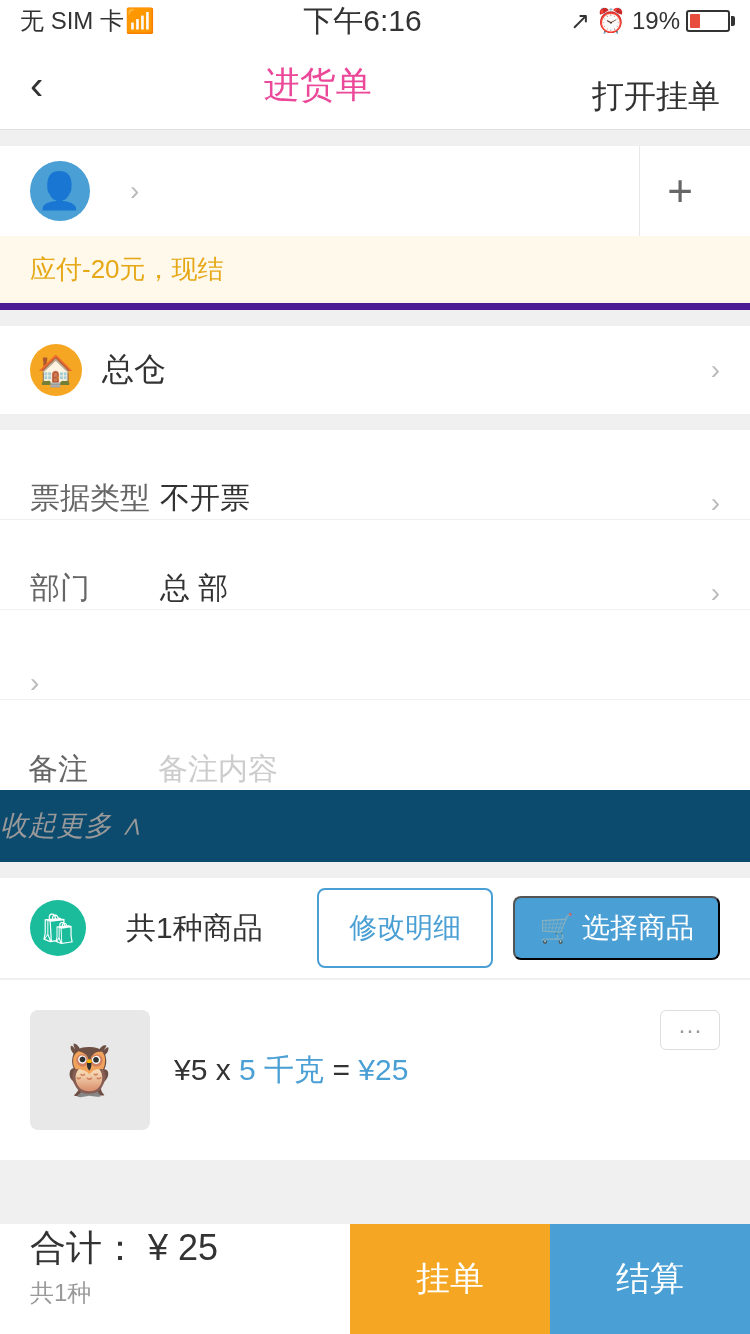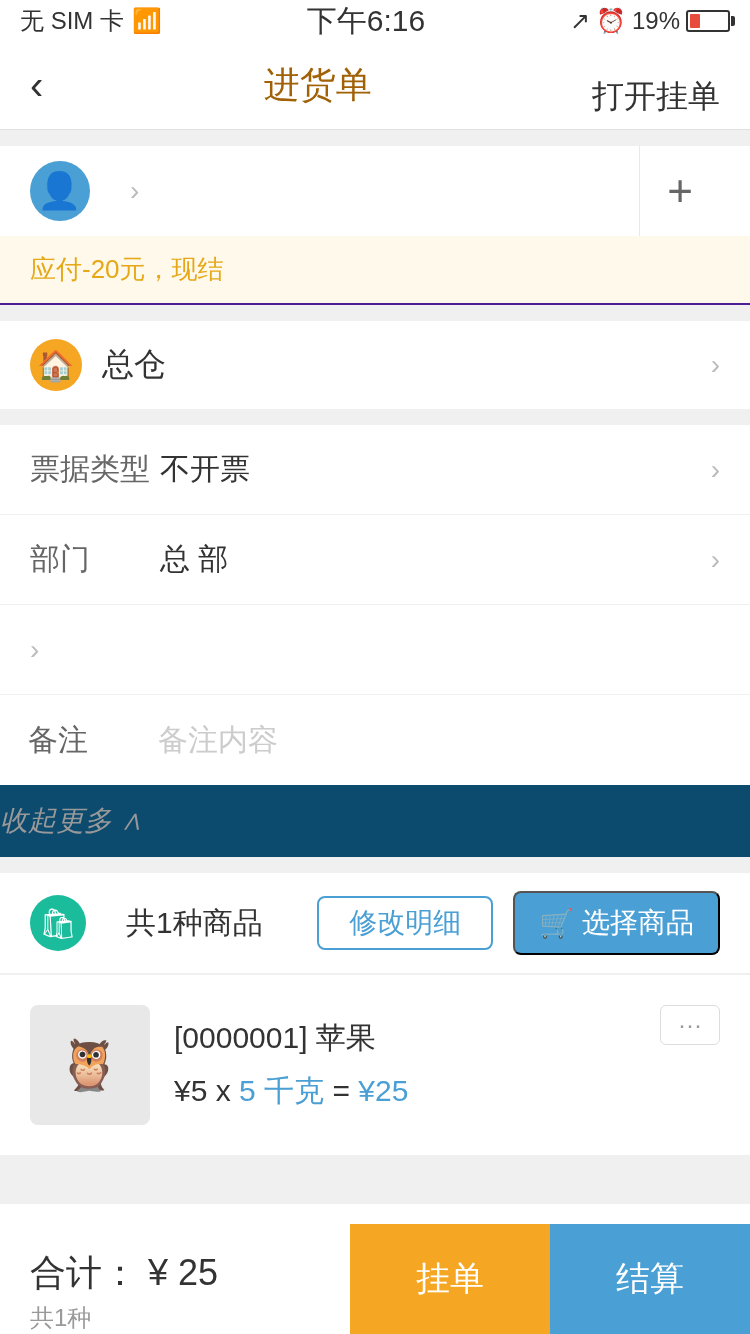--- a/index.html
+++ b/index.html
@@ -18,21 +18,21 @@
       width: 750px;
       height: 42px;
       background: #fff;
       display: flex;
       align-items: center;
       justify-content: space-between;
       padding: 0 20px;
       font-size: 24px;
       color: #333;
     }
-    .status-left { display: flex; align-items: center; gap: 8px; }
+    .status-left { display: flex; align-items: center; gap: 1px; }
     .status-center { font-size: 30px; font-weight: 500; }
     .status-right { display: flex; align-items: center; gap: 6px; font-size: 24px; }
     .battery-icon {
       width: 44px; height: 22px;
       border: 2px solid #333;
       border-radius: 3px;
       position: relative;
       display: inline-block;
     }
     .battery-icon::after {
@@ -57,21 +57,21 @@
       width: 750px;
       height: 88px;
       background: #fff;
       display: flex;
       align-items: center;
       justify-content: space-between;
       padding: 0 30px;
       border-bottom: 1px solid #e0e0e0;
     }
     .nav-back { font-size: 40px; color: #333; cursor: pointer; }
-    .nav-title { font-size: 36px; font-weight: 500; color: #a16207; }
+    .nav-title { font-size: 36px; font-weight: 500; color: #ec4899; }
     .nav-right { font-size: 32px; color: #333; cursor: pointer; margin-top: 23px; }
 
     
     .section-gap { width: 750px; height: 16px; background: #f0f0f0; }
 
     
     .supplier-section {
       background: #fff;
       padding: 0 30px;
       display: flex;
@@ -101,21 +101,21 @@
       font-size: 44px; color: #666;
       cursor: pointer;
     }
 
     
     .notice-bar {
       background: #fff9ec;
       padding: 16px 30px;
       font-size: 26px;
       color: #e6a817;
-      border-bottom: 2px solid #4c1d95;
+      border-bottom: 7px solid #4c1d95;
     }
 
     
     .warehouse-row {
       background: #fff;
       height: 88px;
       display: flex;
       align-items: center;
       padding: 0 30px;
     }
@@ -126,21 +126,21 @@
       display: flex; align-items: center; justify-content: center;
       margin-right: 20px;
     }
     .warehouse-label { font-size: 32px; color: #333; flex: 1; }
     .row-chevron { font-size: 28px; color: #bbb; }
 
     
     .form-section { background: #fff; }
     .form-row {
       display: flex;
-      align-items: center;
+      align-items: flex-end;
       height: 90px;
       padding: 0 30px;
       border-bottom: 1px solid #f0f0f0;
     }
     .form-row:last-child { border-bottom: none; padding-left: 28px; }
     .form-label { font-size: 30px; color: #666; width: 130px; flex-shrink: 0; }
     .form-value { font-size: 30px; color: #333; flex: 1; }
     .form-value.placeholder { color: #ccc; }
 
     
@@ -166,21 +166,21 @@
     }
     .product-icon-wrap {
       width: 56px; height: 56px;
       border-radius: 50%;
       background: #1abc9c;
       display: flex; align-items: center; justify-content: center;
       flex-shrink: 0;
     }
     .product-count { font-size: 30px; color: #333; flex: 1; margin-left: 20px; }
     .btn-outline {
-      height: 54px;
+      height: 80px;
       padding: 0 30px;
       border: 2px solid #4a9fd4;
       border-radius: 8px;
       background: #fff;
       color: #4a9fd4;
       font-size: 28px;
       cursor: pointer;
       display: flex; align-items: center; justify-content: center;
     }
     .btn-solid {
@@ -223,24 +223,24 @@
       display: flex; align-items: center; justify-content: center;
       color: #999; font-size: 24px; cursor: pointer;
       align-self: flex-start;
     }
 
     
     .footer {
       position: fixed;
       bottom: 0;
       width: 750px;
-      height: 130px;
-      background: #fff;
-      display: flex;
-      align-items: flex-end;
+      height: 110px;
+      background: #fff;
+      display: flex;
+      align-items: flex-start;
     }
     .footer-total {
       flex: 1;
       padding: 0 30px;
     }
     .total-amount { font-size: 36px; color: #333; }
     .total-count { font-size: 24px; color: #999; margin-top: 4px; }
     .footer-hang-btn {
       width: 200px; height: 110px;
       background: #f5a623;
@@ -345,24 +345,20 @@
     <span>🛒</span>
     <span>选择商品</span>
   </button>
 </div>
 
 <div class="product-card">
   <div class="product-thumb">
     <span class="thumb-owl">🦉</span>
   </div>
   <div class="product-info">
-    <div class="product-name">
-      <span>[0000001]</span>
-      <span>苹果</span>
-    </div>
     <div class="product-price">
       <span>¥5</span>
       <span> x </span>
       <span class="price-highlight">5</span>
       <span class="price-highlight">千克</span>
       <span> = </span>
       <span class="price-highlight">¥25</span>
     </div>
   </div>
   <div class="product-more">···</div>

